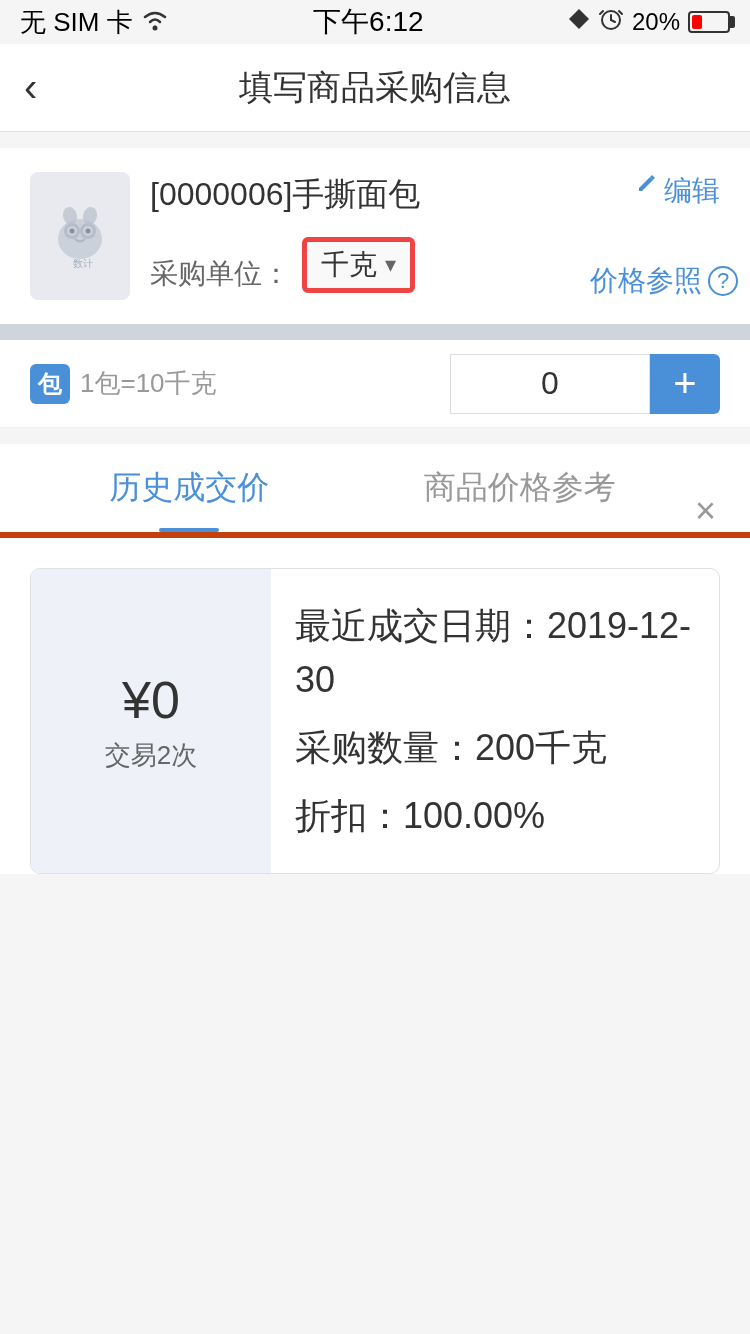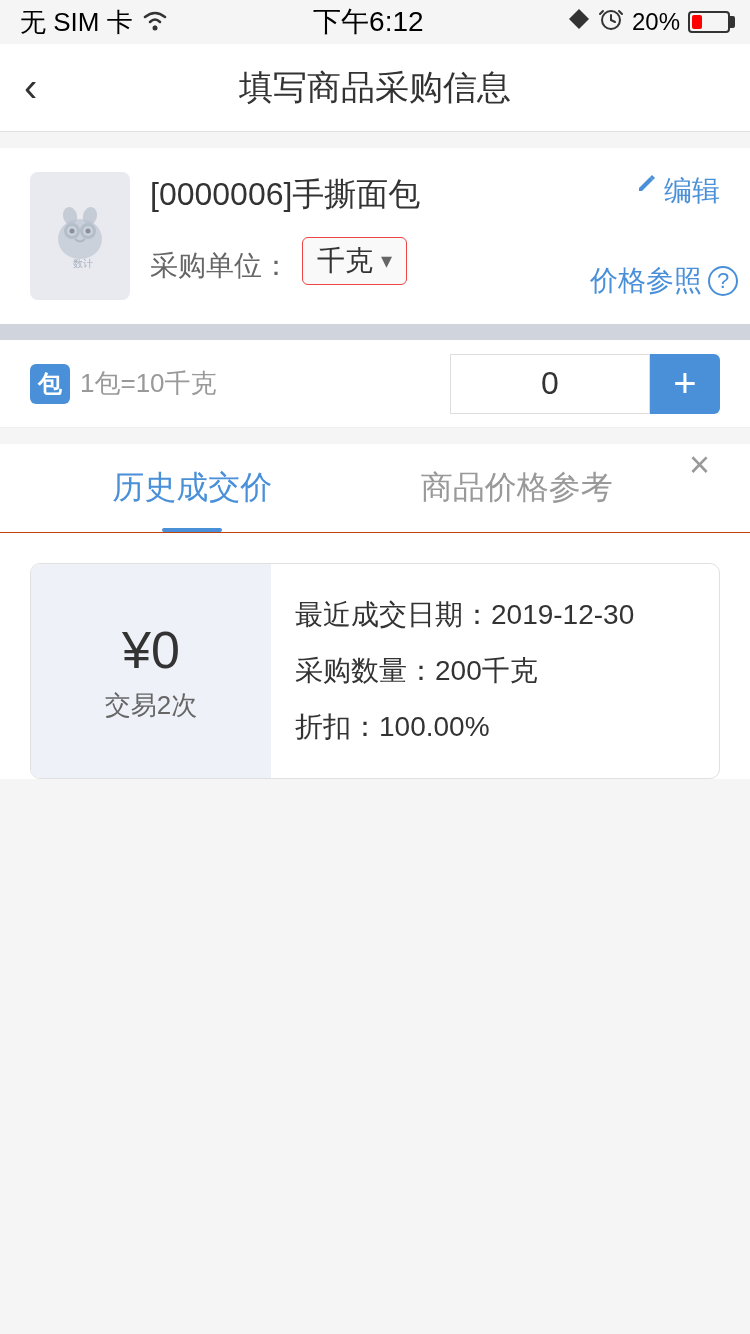--- a/index.html
+++ b/index.html
@@ -138,21 +138,21 @@
       align-items: flex-end;
       gap: 12px;
     }
     .unit-label {
       font-size: 28px;
       color: #666;
     }
     .unit-select {
       display: flex;
       align-items: center;
-      border: 1px solid #ef4444;
+      border: 5px solid #ef4444;
       border-radius: 6px;
       padding: 4px 14px;
       font-size: 28px;
       color: #333;
       background: #f9f9f9;
       gap: 8px;
     }
     .unit-arrow {
       font-size: 22px;
       color: #666;
@@ -245,23 +245,23 @@
       border-radius: 0 6px 6px 0;
     }
 
     
     .tab-section {
       background: #ffffff;
       margin-top: 16px;
     }
     .tab-header {
       display: flex;
-      align-items: flex-start;
-      border-bottom: 1px solid #c2410c;
-      padding: 0 30px;
+      align-items: flex-end;
+      border-bottom: 6px solid #c2410c;
+      padding: 0 24px;
       position: relative;
     }
     .tab-item {
       flex: 1;
       height: 88px;
       display: flex;
       align-items: center;
       justify-content: center;
       font-size: 32px;
       color: #999;
@@ -319,21 +319,21 @@
     }
     .price-right {
       flex: 1;
       padding: 30px 24px;
       display: flex;
       flex-direction: column;
       justify-content: center;
       gap: 14px;
     }
     .price-detail-row {
-      font-size: 28px;
+      font-size: 36px;
       color: #333;
       line-height: 1.5;
     }
 
     
     .bottom-space {
       background: #f5f5f5;
       height: 600px;
     }
   </style>

